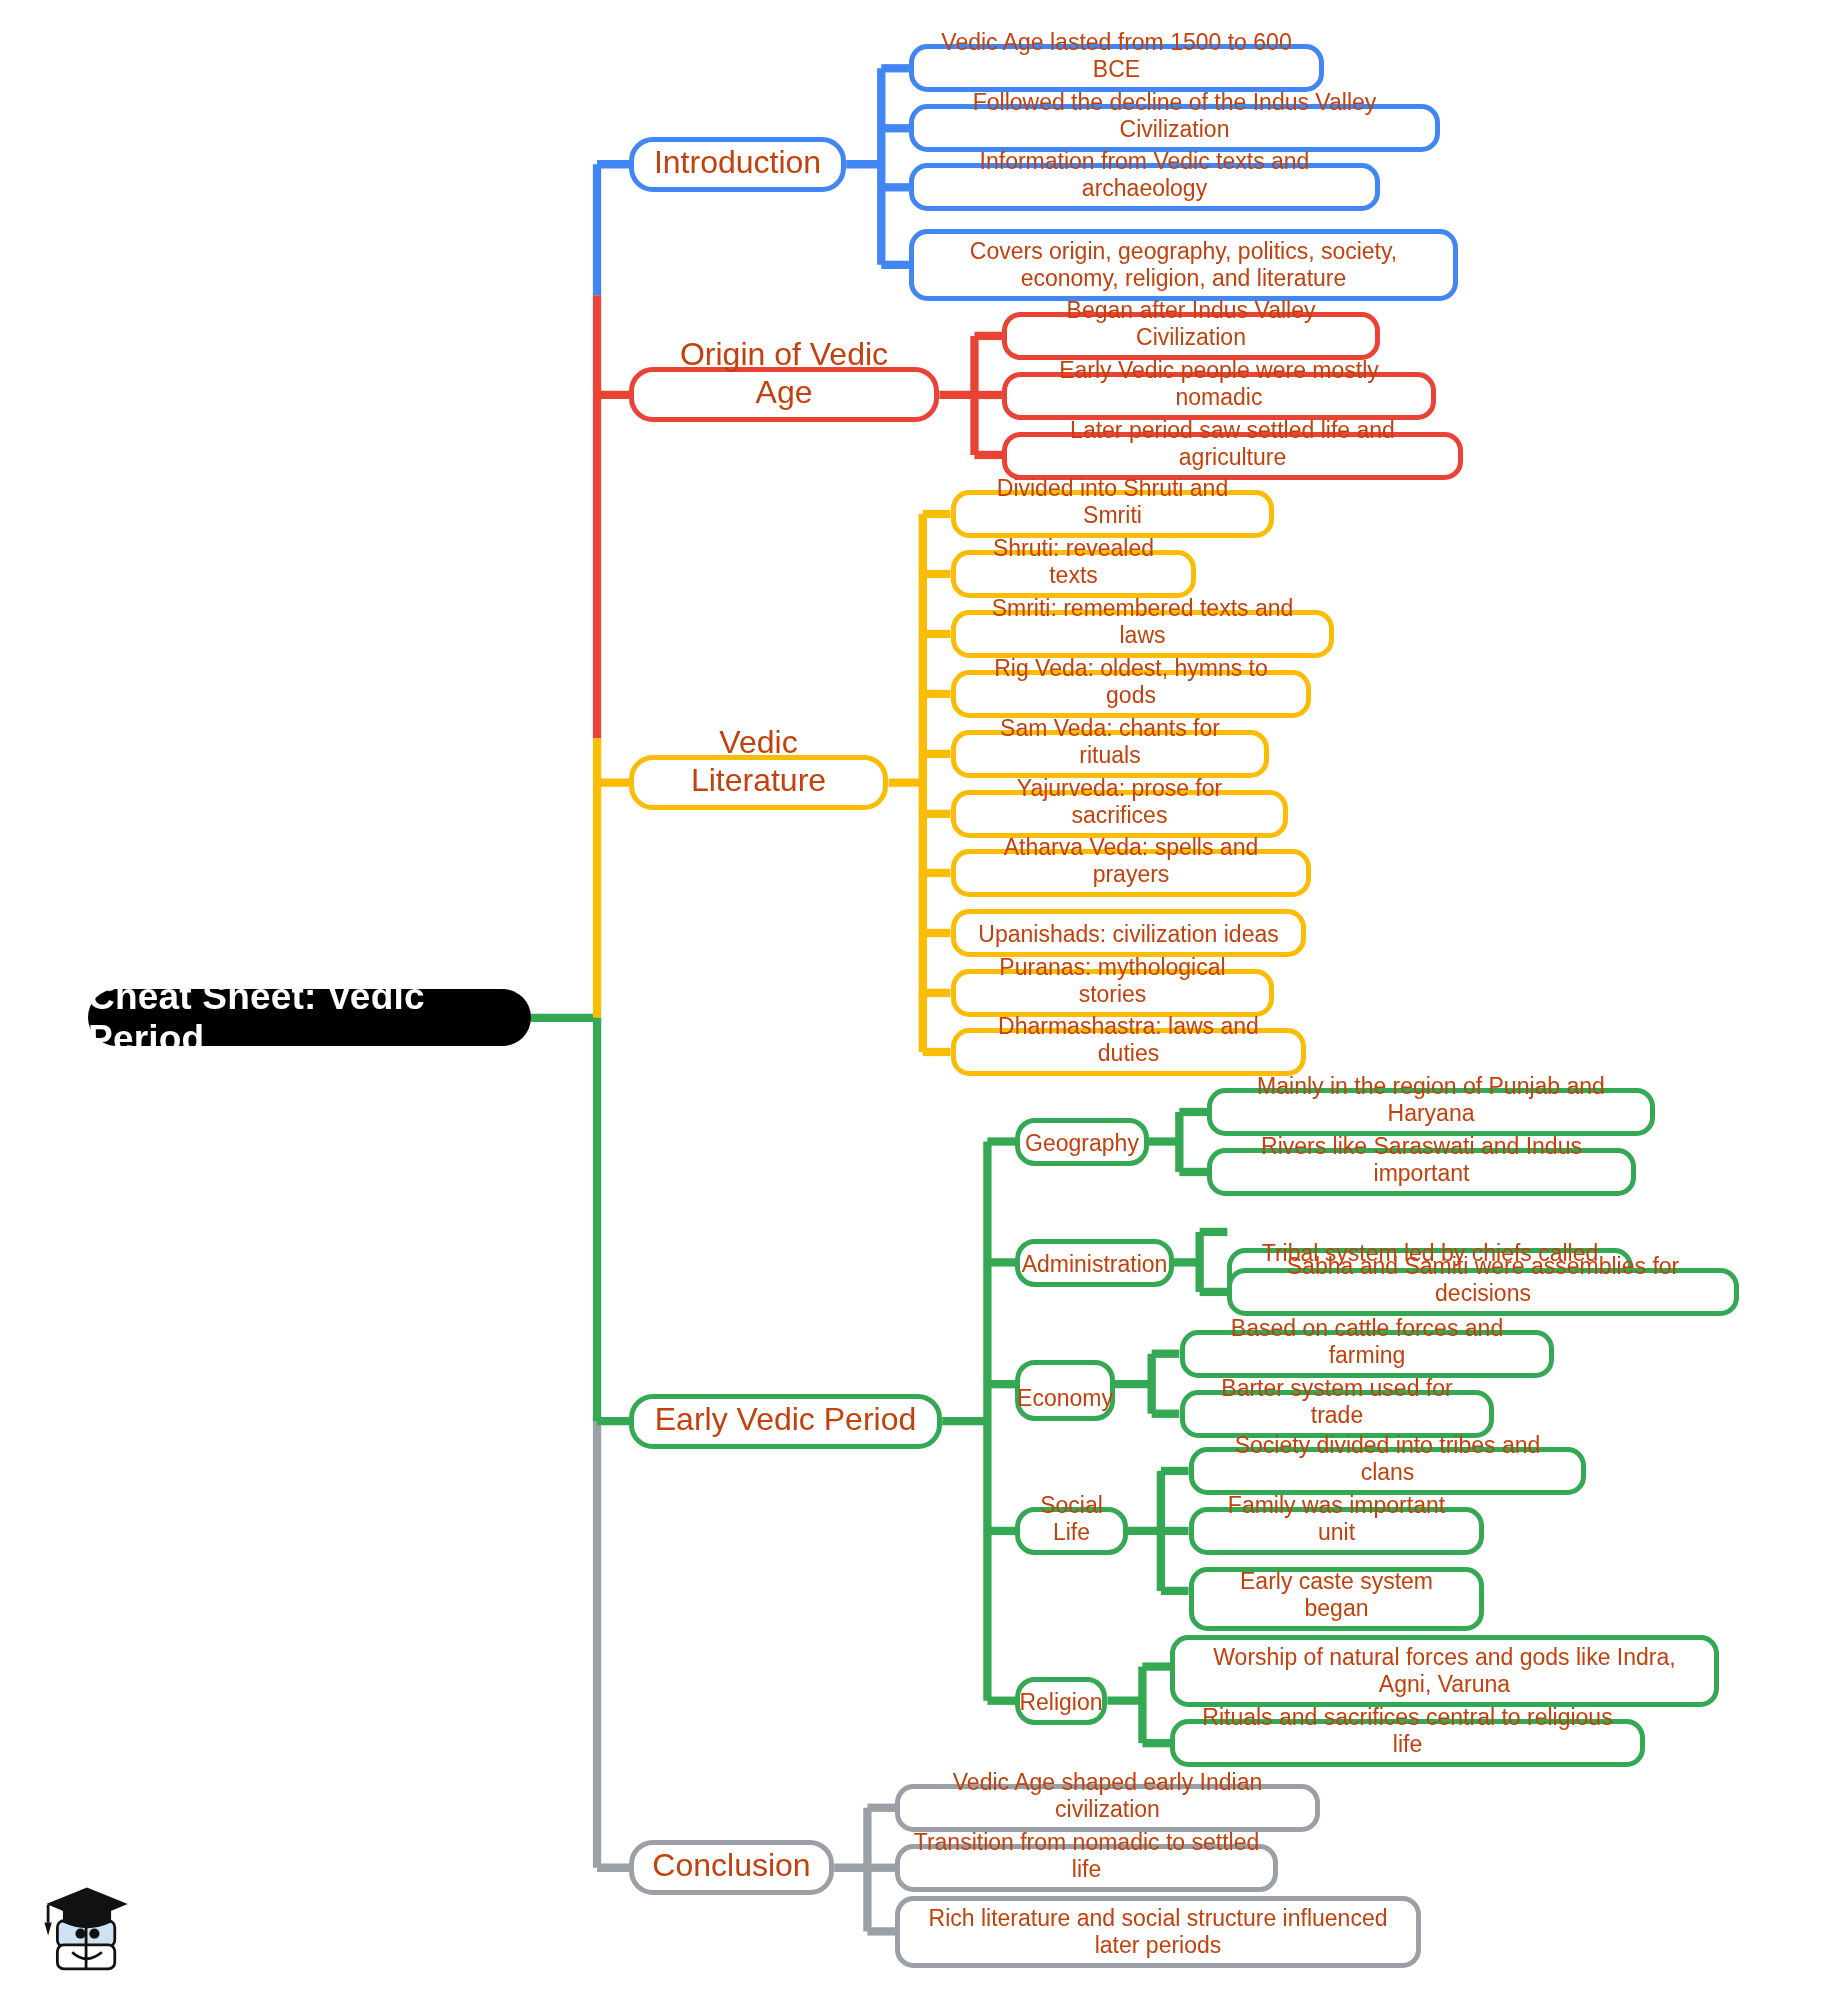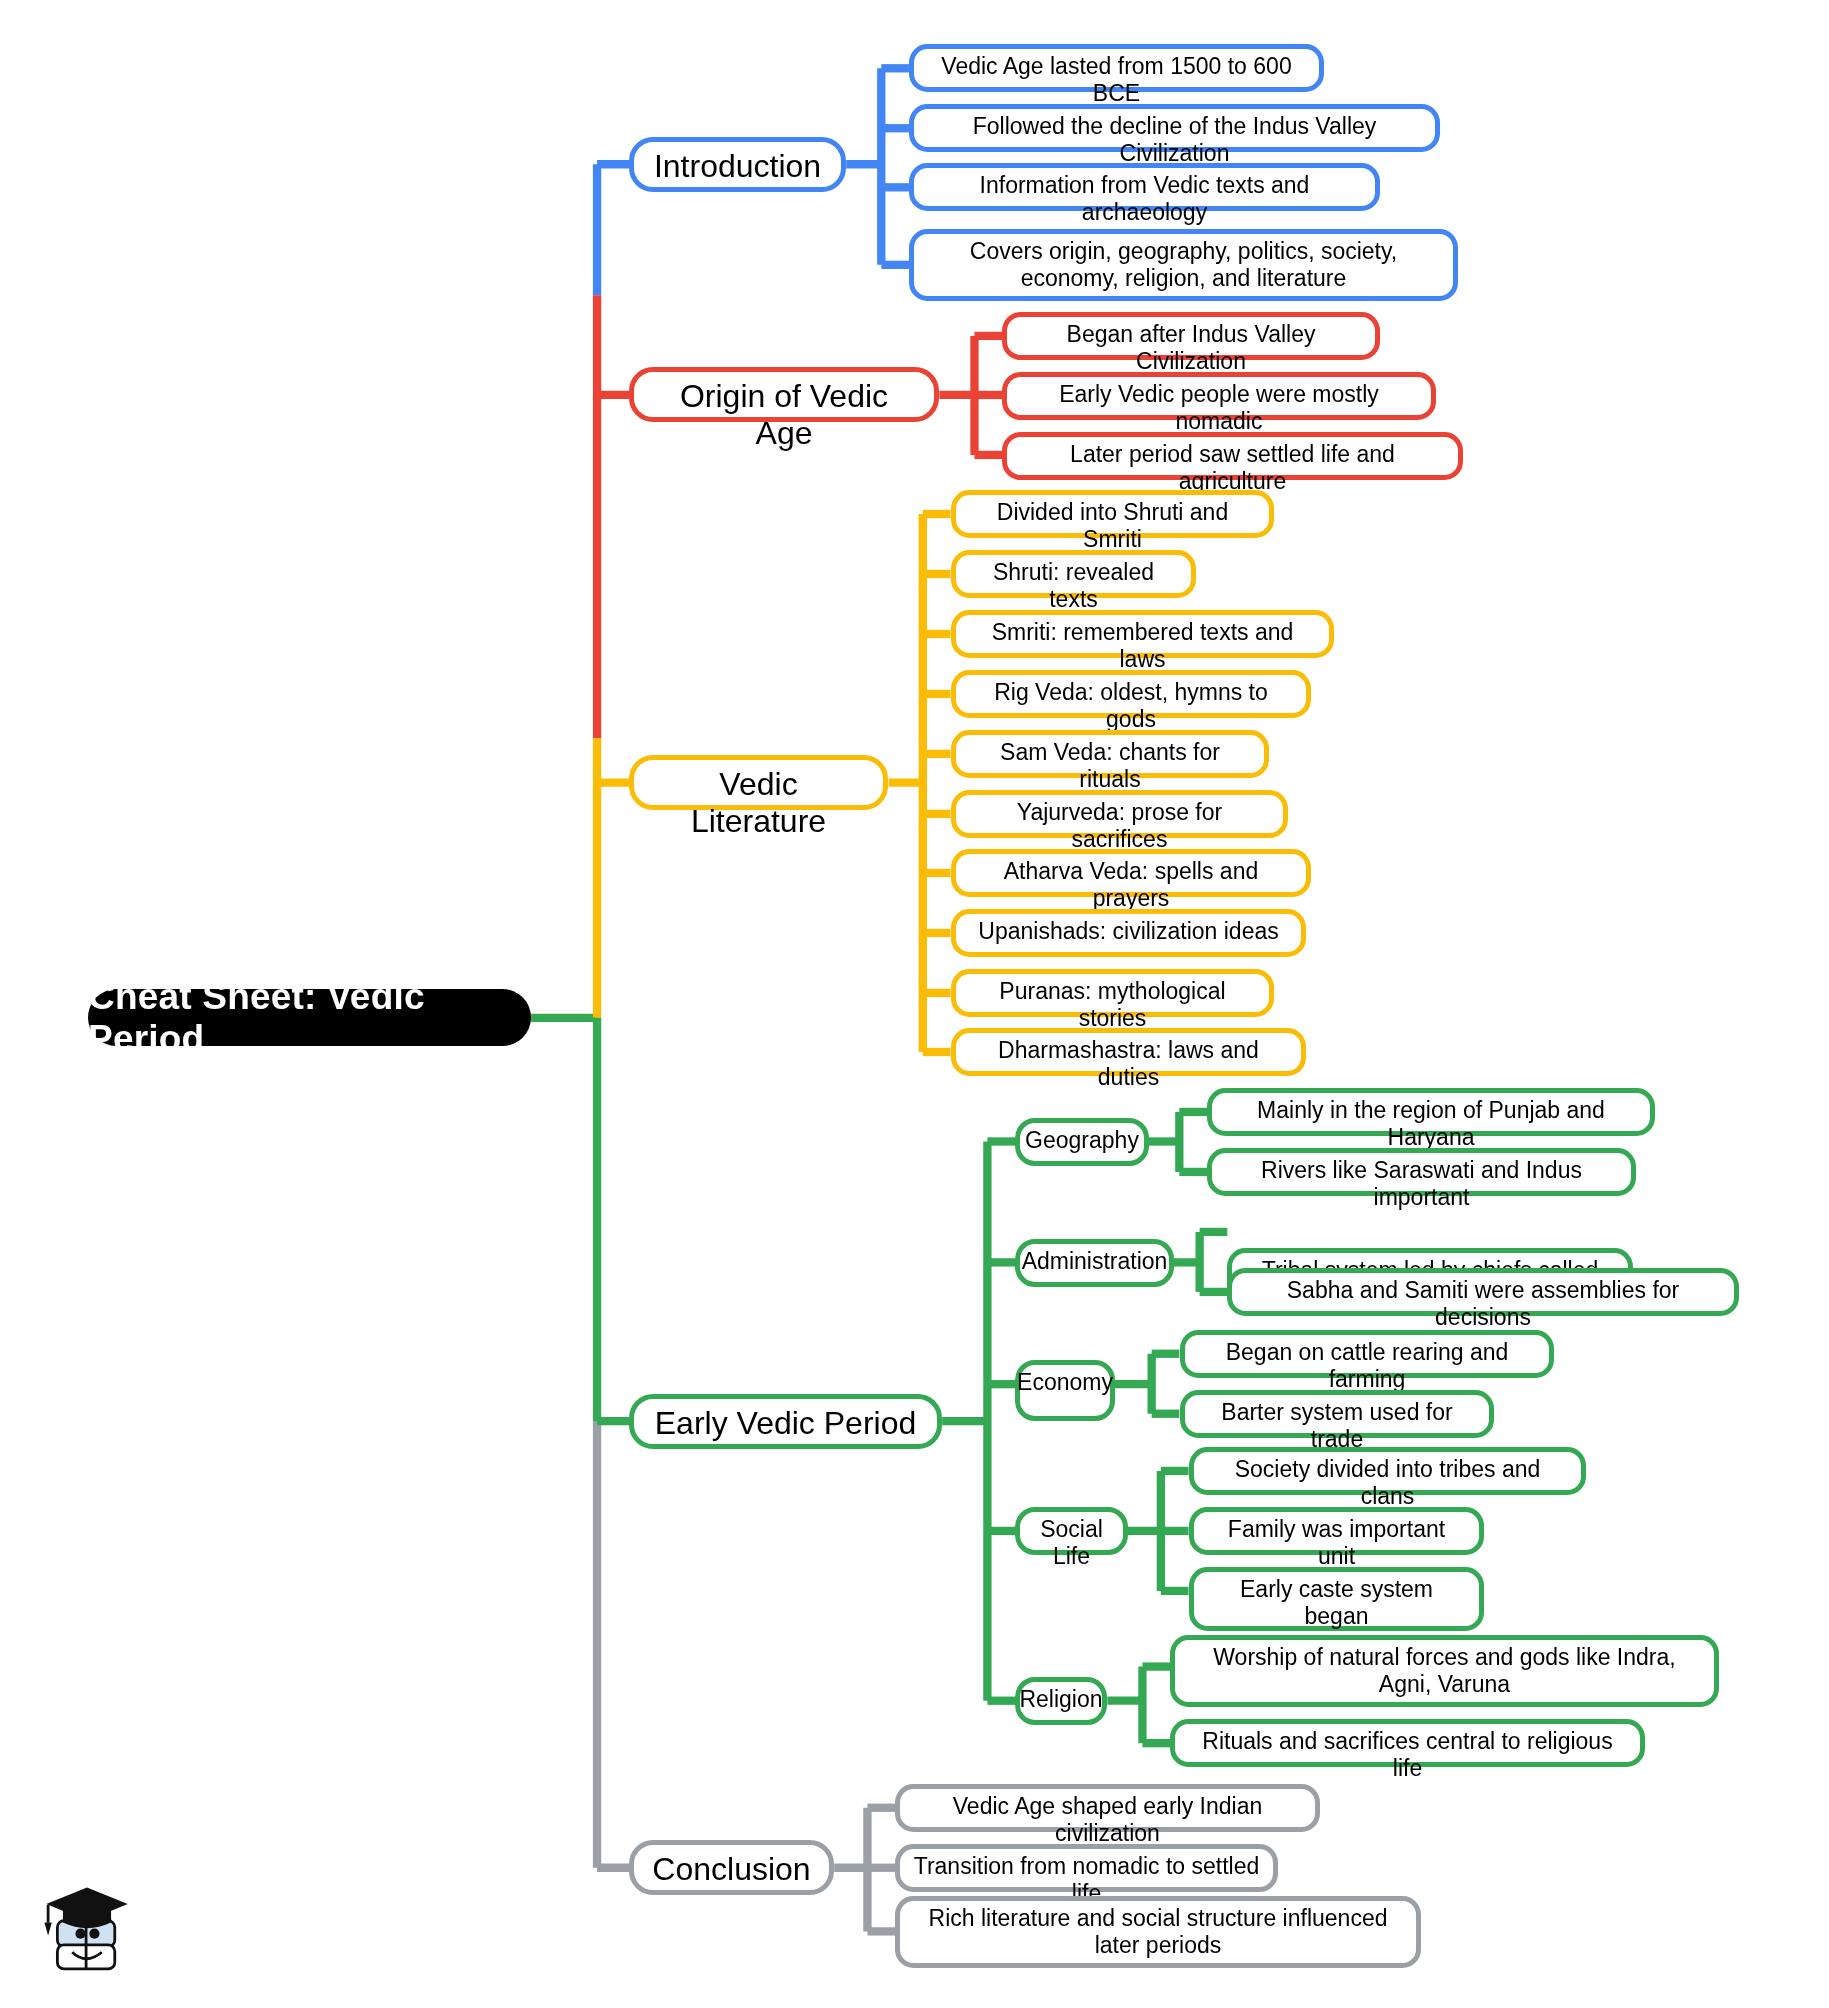--- a/index.html
+++ b/index.html
@@ -1,21 +1,21 @@
 <!DOCTYPE html>
 <html style="font-size:14.8px"><head>
 <meta charset="utf-8">
 <style>
   html,body{margin:0;padding:0;background:#ffffff;}
   body{width:1829px;height:2008px;position:relative;overflow:hidden;
        font-family:"Liberation Sans", sans-serif;}
   #map{position:absolute;left:0;top:0;width:1829px;height:2008px;}
   .node{position:absolute;box-sizing:border-box;background:#ffffff;
-        display:flex;align-items:flex-start;justify-content:center;
-        text-align:center;color:#000000;line-height:1.18;}
+        display:flex;align-items:flex-end;justify-content:center;
+        text-align:center;color:#c2410c;line-height:1.18;}
   .lvl1{border-style:solid;border-width:5.5px;border-radius:24px;font-size:32px;padding:5.5px 14.8px;}
   .lvl2{border-style:solid;border-width:5.5px;border-radius:20px;font-size:23px;padding:3.7px 13px;}
   .leaf{border-style:solid;border-width:5.5px;border-radius:18.5px;font-size:23px;padding:3.7px 13px;}
   #root-node{position:absolute;background:#000000;color:#ffffff;
      border-radius:31px;font-size:37px;font-weight:bold;
      display:flex;align-items:center;justify-content:center;
      left:88px;top:989px;width:443px;height:57px;letter-spacing:0.2px;}
   #logo{position:absolute;left:37px;top:1874px;width:351px;height:111px;
         display:flex;align-items:center;gap:14.8px;}
   #logo .logo-text{font-size:61px;font-weight:bold;color:#111;letter-spacing:-0.9px;}
@@ -197,21 +197,21 @@
   <span>Tribal system led by chiefs called Raja</span>
 </div>
 <div class="node leaf" style="left:1227px;top:1268px;width:512px;height:48px;border-color:#34A853;">
   <span>Sabha and Samiti were assemblies for decisions</span>
 </div>
 
 <div class="node lvl2" style="left:1015px;top:1360px;width:100px;height:61px;border-color:#34A853;">
   <span>Economy</span>
 </div>
 <div class="node leaf" style="left:1180px;top:1330px;width:374px;height:48px;border-color:#34A853;">
-  <span>Began on cattle rearing and farming</span>
+  <span>Based on cattle forces and farming</span>
 </div>
 <div class="node leaf" style="left:1180px;top:1390px;width:314px;height:48px;border-color:#34A853;">
   <span>Barter system used for trade</span>
 </div>
 
 <div class="node lvl2" style="left:1015px;top:1507px;width:113px;height:48px;border-color:#34A853;">
   <span>Social Life</span>
 </div>
 <div class="node leaf" style="left:1189px;top:1447px;width:397px;height:48px;border-color:#34A853;">
   <span>Society divided into tribes and clans</span>

